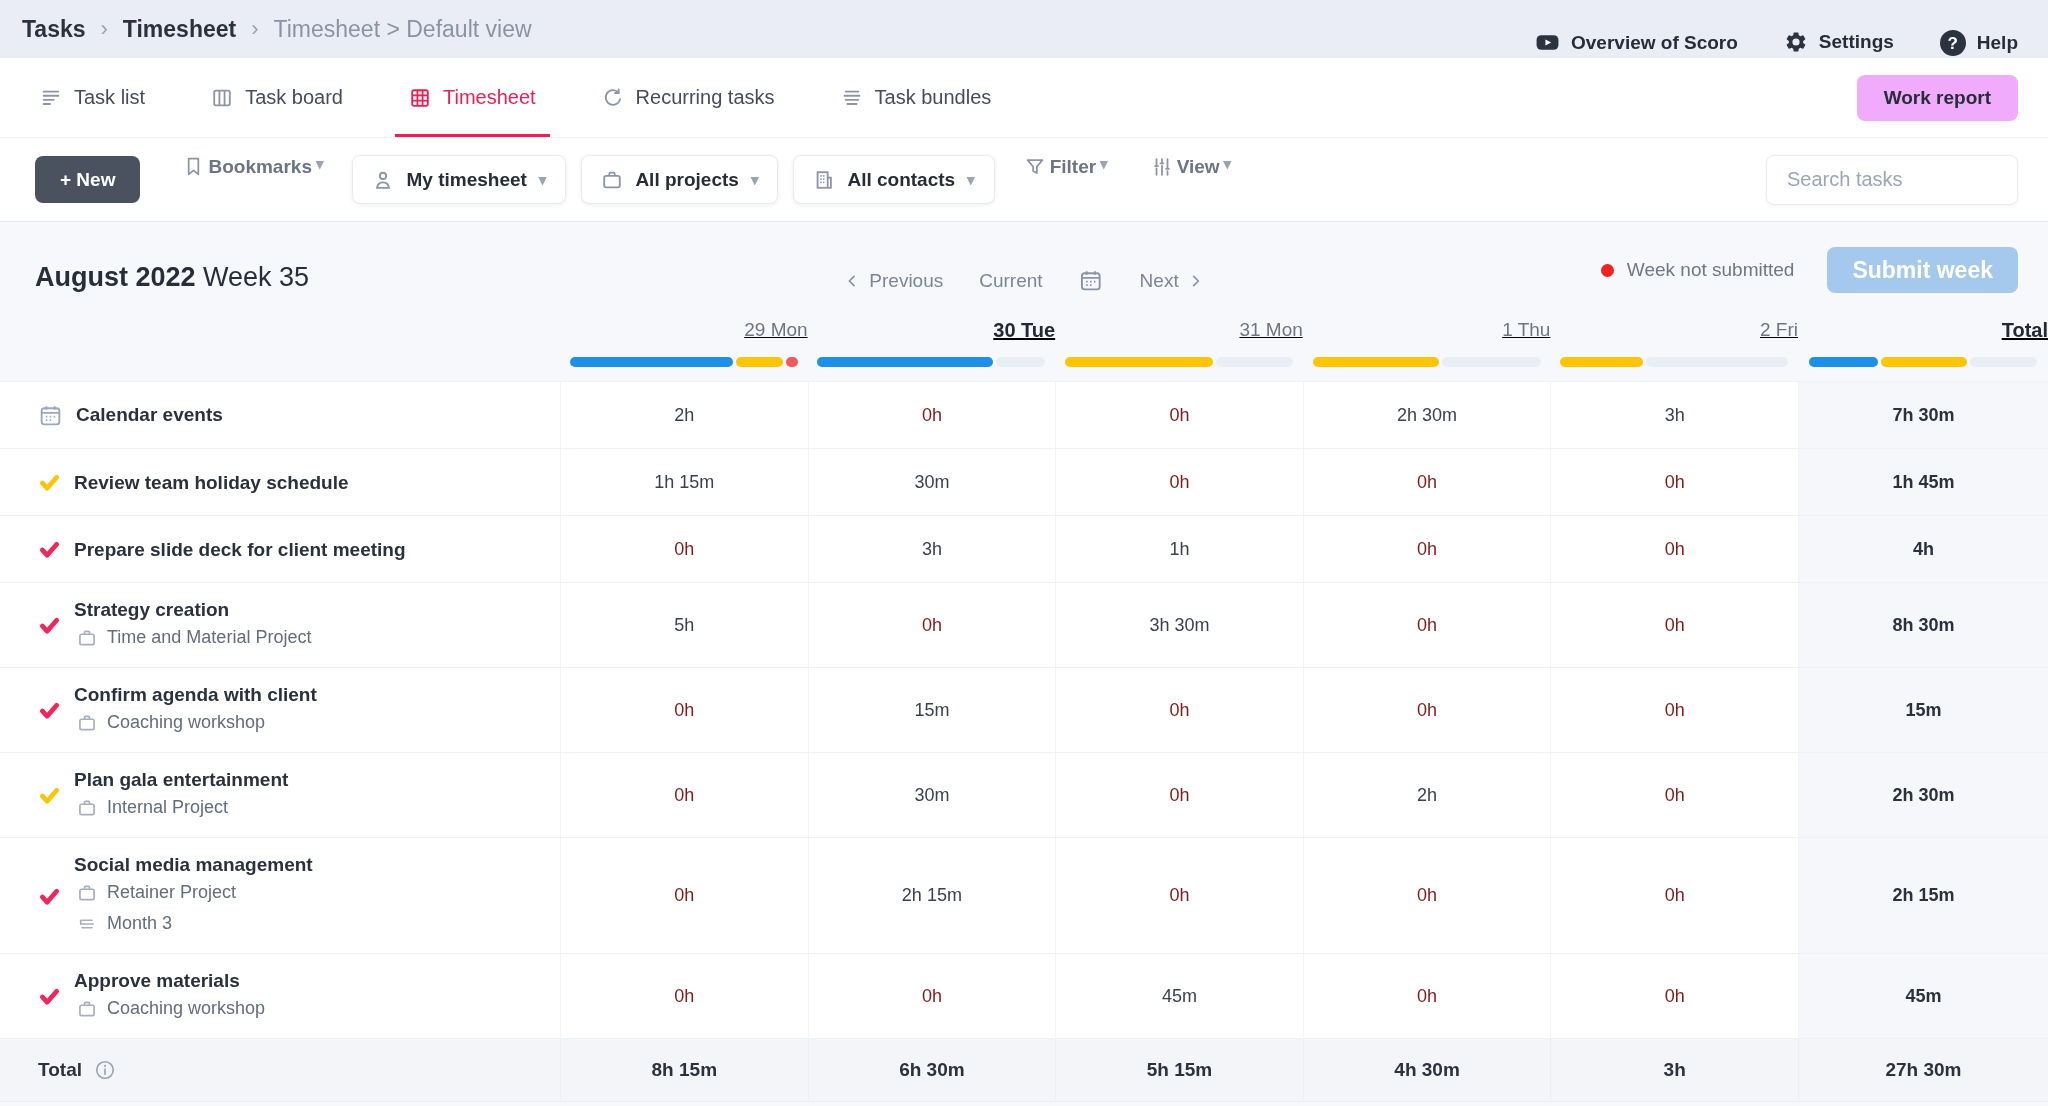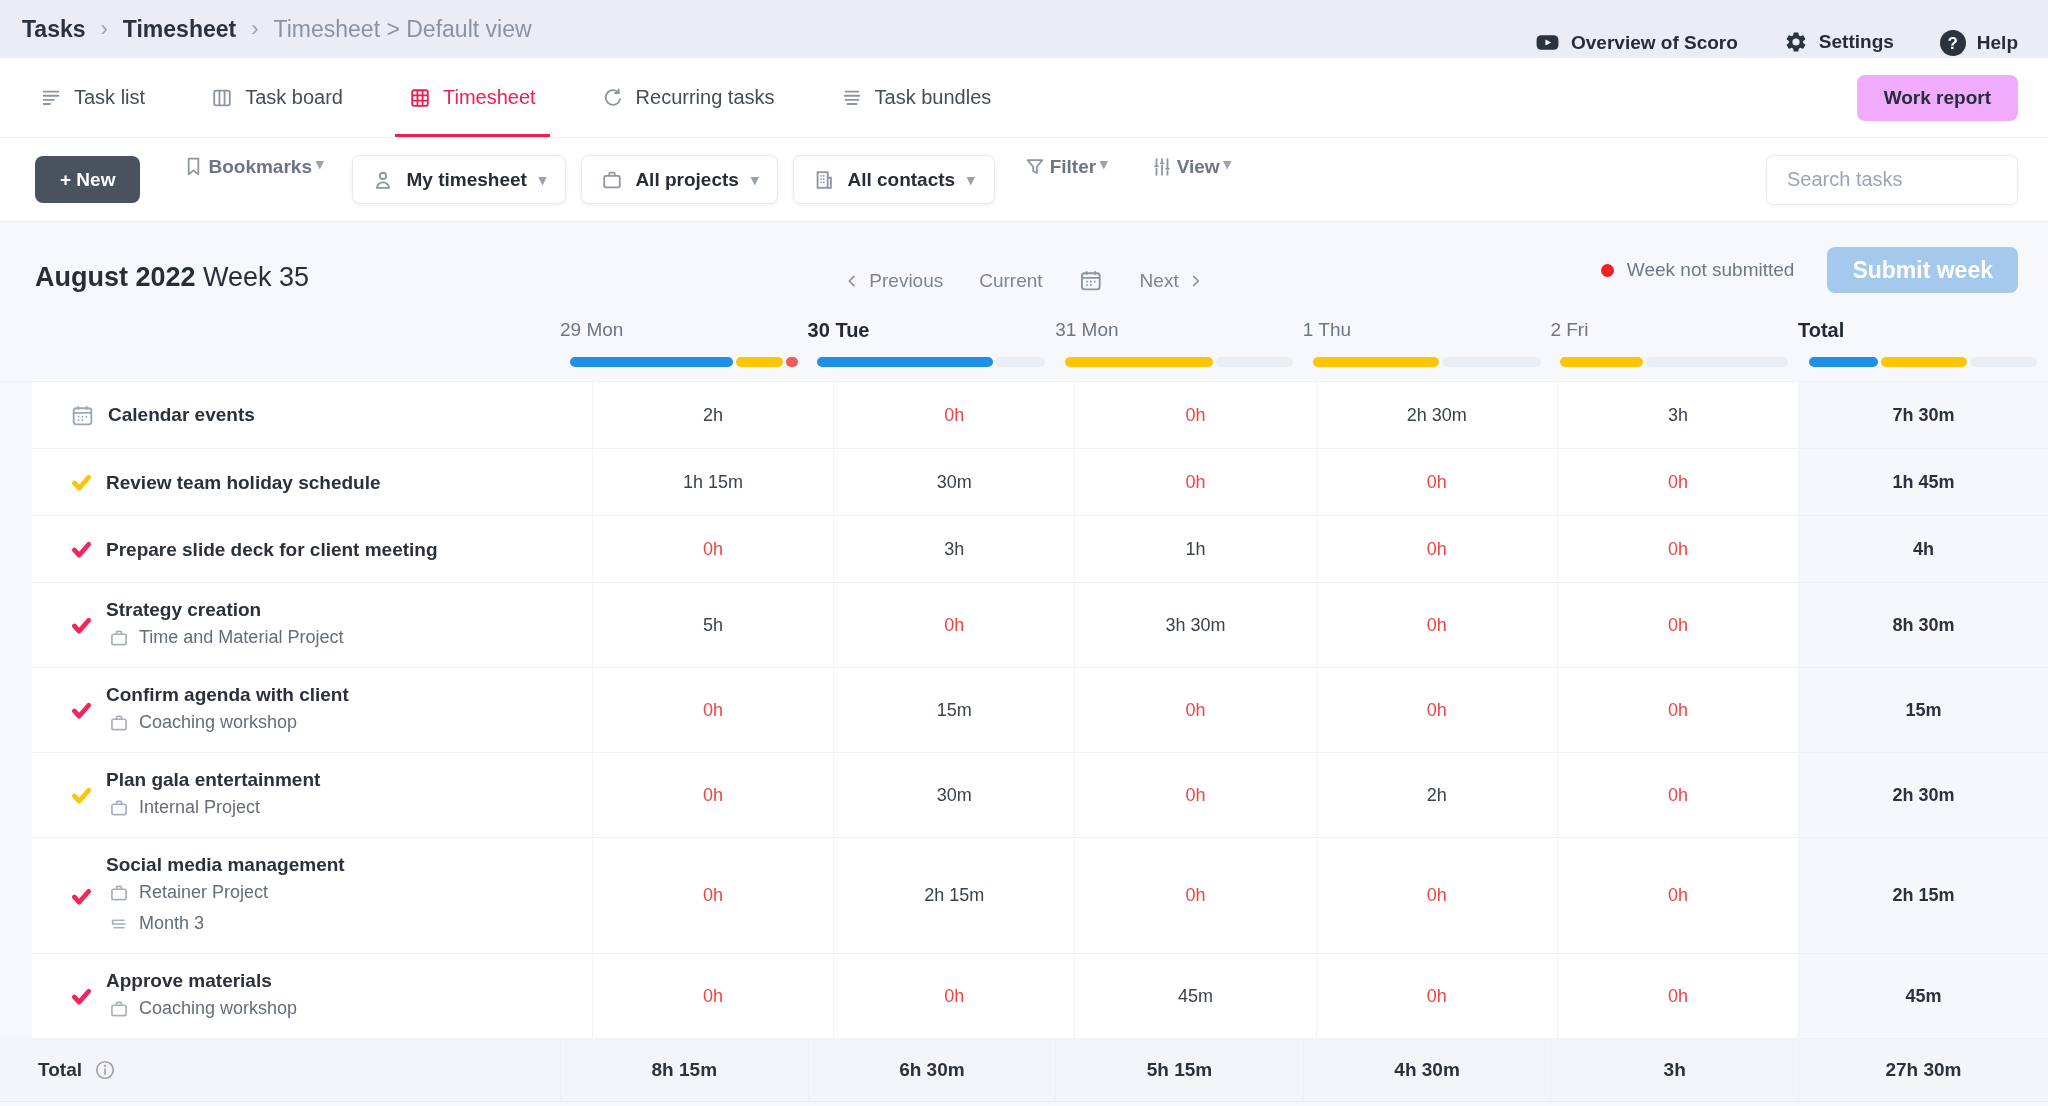--- a/index.html
+++ b/index.html
@@ -61,31 +61,31 @@
   .nav-item .icon{color:#8b94a5;}
   .week-status{margin-left:auto;display:flex;align-items:center;gap:13px;}
   .dot{width:13px;height:13px;border-radius:50%;background:#ee2222;}
   .status-label{font-size:19px;color:#6f7887;}
   .submit-btn{margin-left:20px;background:#a5c9ed;color:#fff;font-weight:700;font-size:23px;
               border-radius:8px;height:46px;padding:0 25px;display:flex;align-items:center;cursor:pointer;}
 
   
   .grid{display:grid;grid-template-columns:560px repeat(5,1fr) 250px;}
   .thead{padding-top:4px;}
-  .th{text-align:left;}
+  .th{text-align:right;text-decoration:underline;}
   .th-label{font-size:19px;color:#6d7686;height:32px;line-height:32px;}
   .th.today .th-label{color:#222834;font-weight:700;font-size:20px;}
   .bar{margin:11px auto 14px;width:228px;height:10px;display:flex;gap:3px;}
   .seg{height:10px;border-radius:5px;}
 
   .tbody{border-top:1px solid #eef1f5;}
-  .row{background:#fff;border-bottom:1px solid #eef1f5;margin-left:32px;}
+  .row{background:#fff;border-bottom:1px solid #eef1f5;}
   .cell{display:flex;align-items:center;justify-content:center;font-size:18px;color:#3a4150;
         border-left:1px solid #f1f3f7;cursor:pointer;}
-  .cell.zero{color:#ef4444;}
+  .cell.zero{color:#7f1d1d;}
   .cell.total{background:#f5f7fa;font-weight:700;color:#2b313d;cursor:default;}
   .name-cell{display:flex;align-items:center;padding-left:38px;min-height:66px;box-sizing:border-box;}
   .name-inner{display:flex;gap:13px;padding:14px 0;}
   .row-icon{margin-top:1px;}
   .row-title{font-size:19px;font-weight:700;color:#2a313d;line-height:25px;cursor:pointer;}
   .meta-line{display:flex;align-items:center;gap:10px;color:#646d7a;font-size:18px;height:31px;margin-left:3px;}
   .meta-line .icon{color:#a7afbd;}
   .meta-label{cursor:pointer;}
   .check-yellow{color:#fdc505;}
   .check-red{color:#f0265c;}

